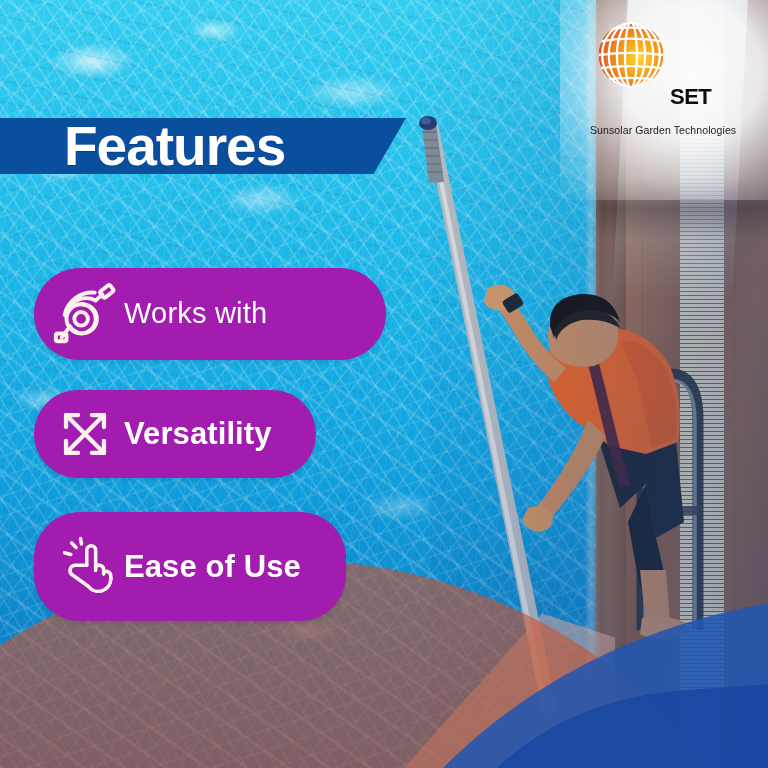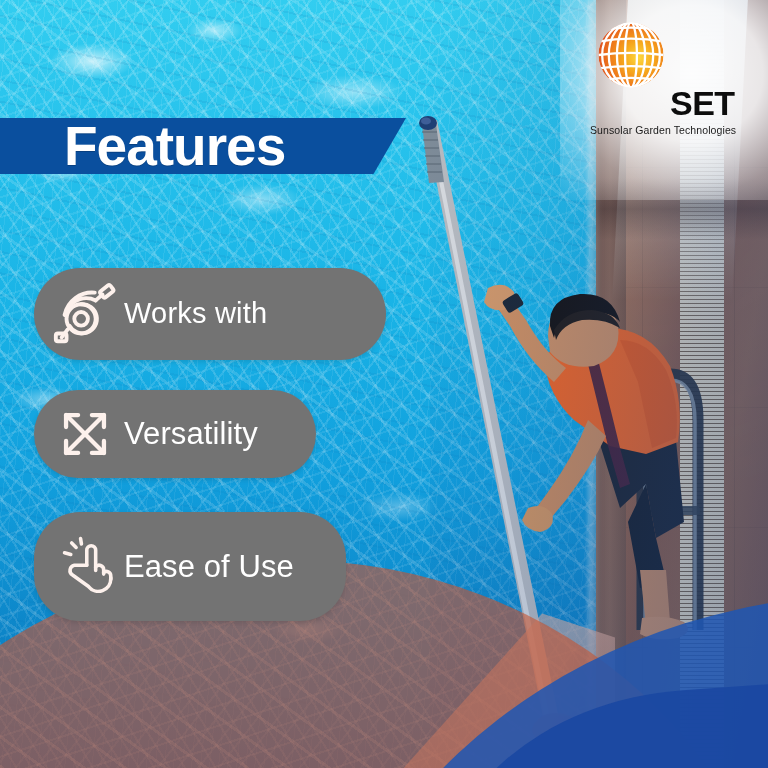--- a/index.html
+++ b/index.html
@@ -174,55 +174,55 @@
     font-weight:bold;
     letter-spacing:-1px;
     margin-left:56px;
     line-height:1;
     text-shadow:0 1px 0 rgba(0,0,0,.18);
   }
 
   
   .pill{
     position:absolute;
-    background:#737373;
+    background:#a21caf;
     border-radius:46px;
     display:flex; align-items:center;
     box-shadow:0 2px 5px rgba(0,0,0,.12);
   }
   .pill-icon{
     width:78px; height:78px;
     flex:0 0 78px;
     margin-left:12px;
     display:flex; align-items:center; justify-content:center;
   }
   .pill-label{
     color:#fff;
     padding-right:32px;
     line-height:1.02;
   }
   .lbl-light{ font-weight:normal; font-size:29px; display:block; letter-spacing:.2px;}
   .lbl-bold{ font-weight:bold; font-size:31px; display:block; letter-spacing:.1px;}
-  .lbl-single{ font-weight:normal; font-size:31px; display:block; letter-spacing:.1px;text-align:center;}
+  .lbl-single{ font-weight:bold; font-size:31px; display:block; letter-spacing:.1px;text-align:center;}
 
   #pill-hose{ left:34px; top:268px; width:352px; height:92px; }
   #pill-vers{ left:34px; top:390px; width:282px; height:88px; }
   #pill-ease{ left:34px; top:512px; width:312px; height:109px; }
 
   
   .logo{
     position:absolute;
     left:588px; top:12px;
     width:170px; height:122px;
     text-align:left;
   }
   .logo-mark{ position:absolute; left:6px; top:6px; width:74px; height:74px; }
   .logo-set{
     position:absolute; left:82px; top:74px;
-    font-size:34px; font-weight:bold; color:#0d0d0d;
+    font-size:22px; font-weight:bold; color:#0d0d0d;
     letter-spacing:-.5px; line-height:1;
   }
   .logo-tag{
     position:absolute; left:2px; top:112px;
     font-size:10.5px; color:#1a1a1a; letter-spacing:.1px;
     white-space:nowrap;
   }
   .logo-glow{
     position:absolute; left:560px; top:-30px; width:240px; height:230px;
     background:radial-gradient(ellipse at 55% 45%, rgba(255,255,255,.96) 0%, rgba(255,255,255,.85) 38%, rgba(255,255,255,.35) 68%, rgba(255,255,255,0) 100%);

